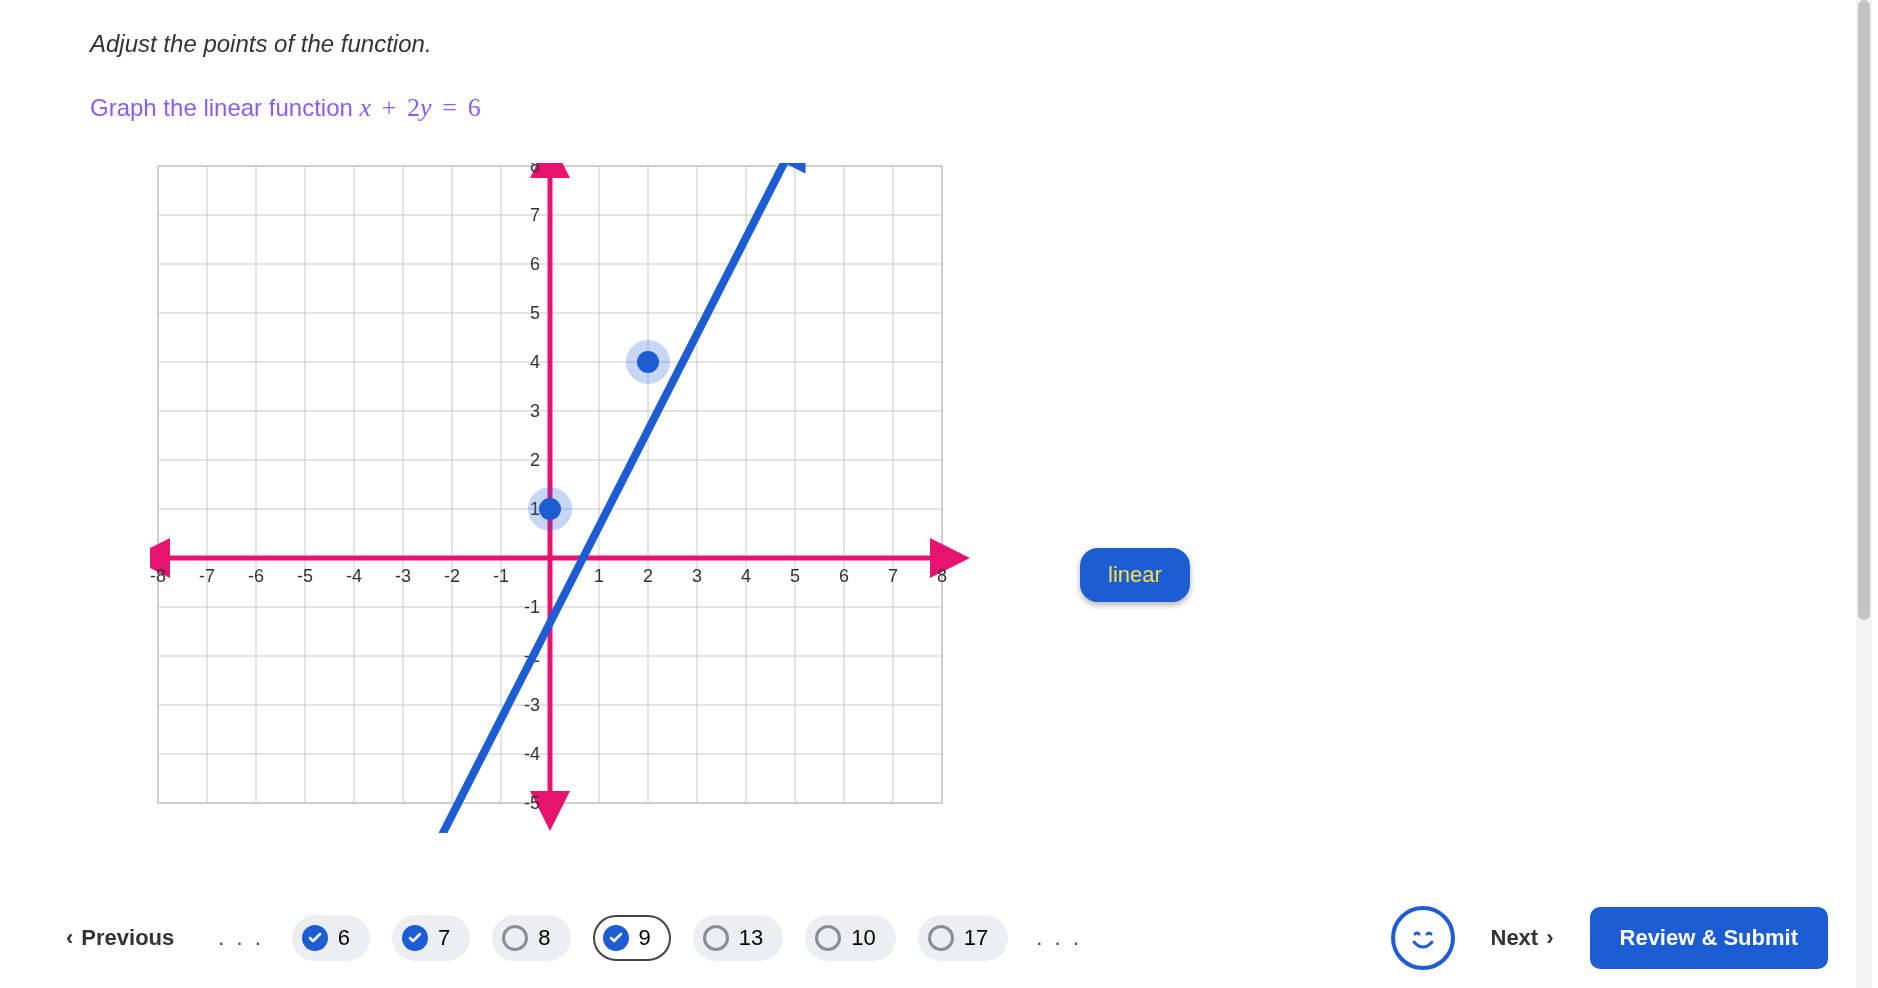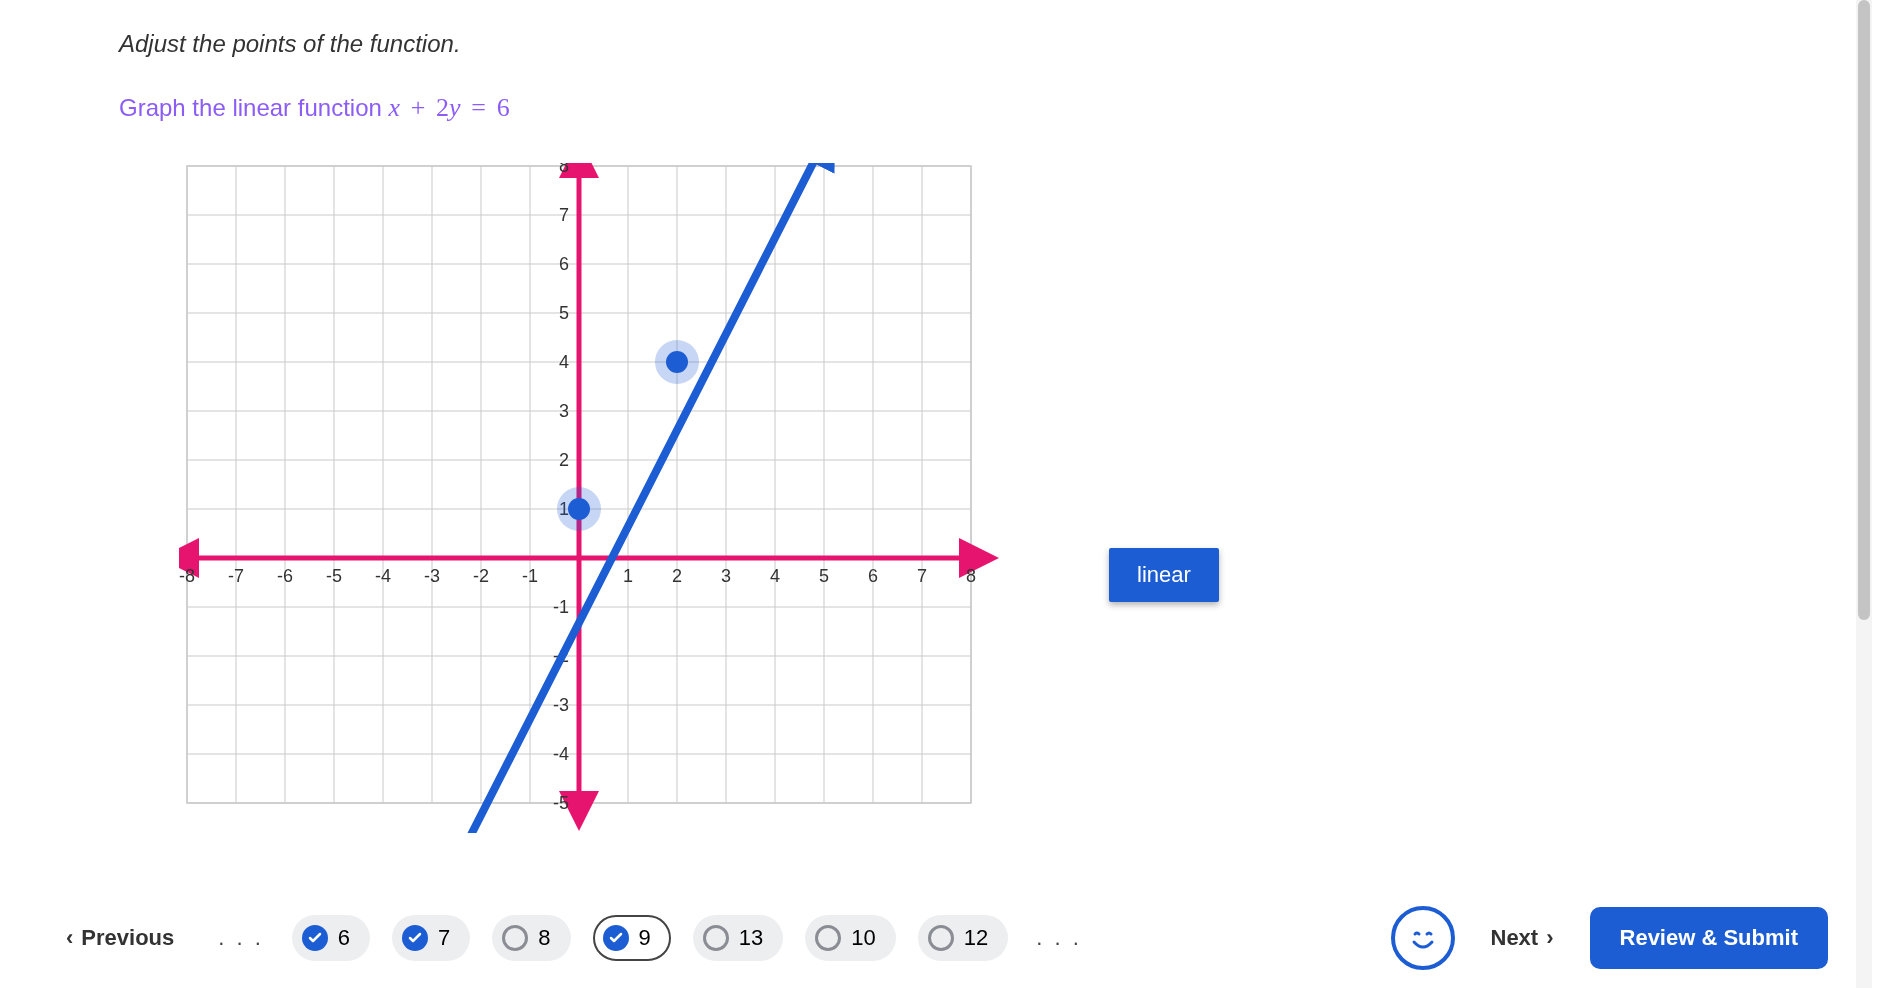--- a/index.html
+++ b/index.html
@@ -7,21 +7,21 @@
     margin: 0;
     font-family: Arial, Helvetica, sans-serif;
     background: #ffffff;
     color: #333;
     width: 1878px;
     height: 988px;
     overflow: hidden;
     position: relative;
   }
   .content {
-    padding: 30px 90px 0 119px;
+    padding: 30px 90px 0 90px;
   }
   .instruction {
     font-style: italic;
     font-size: 24px;
     color: #333;
     margin-bottom: 35px;
   }
   .prompt {
     font-size: 24px;
     color: #8b5cf6;
@@ -37,23 +37,23 @@
     margin-left: 60px;
   }
   .graph-svg {
     display: block;
   }
   .linear-btn {
     position: absolute;
     left: 930px;
     top: 385px;
     background: #1d5dd3;
-    color: #ffffff;
+    color: #fde047;
     border: none;
-    border-radius: 2px;
+    border-radius: 18px;
     padding: 14px 28px;
     font-size: 22px;
     box-shadow: 0 3px 6px rgba(0,0,0,0.3);
     cursor: pointer;
   }
 
   
   .footer {
     position: absolute;
     bottom: 18px;
@@ -300,21 +300,21 @@
       <button class="pill">
         <span class="status-circle todo"></span>
         <span>13</span>
       </button>
       <button class="pill">
         <span class="status-circle todo"></span>
         <span>10</span>
       </button>
       <button class="pill">
         <span class="status-circle todo"></span>
-        <span>12</span>
+        <span>17</span>
       </button>
     </div>
   <span class="dots">. . .</span>
 
   <div class="spacer"></div>
 
   <div class="smiley">
     <svg width="40" height="40" viewBox="0 0 40 40">
       <path d="M12 16 q2 -2 4 0" stroke="#1d5dd3" stroke-width="3" fill="none" stroke-linecap="round"></path>
       <path d="M24 16 q2 -2 4 0" stroke="#1d5dd3" stroke-width="3" fill="none" stroke-linecap="round"></path>

